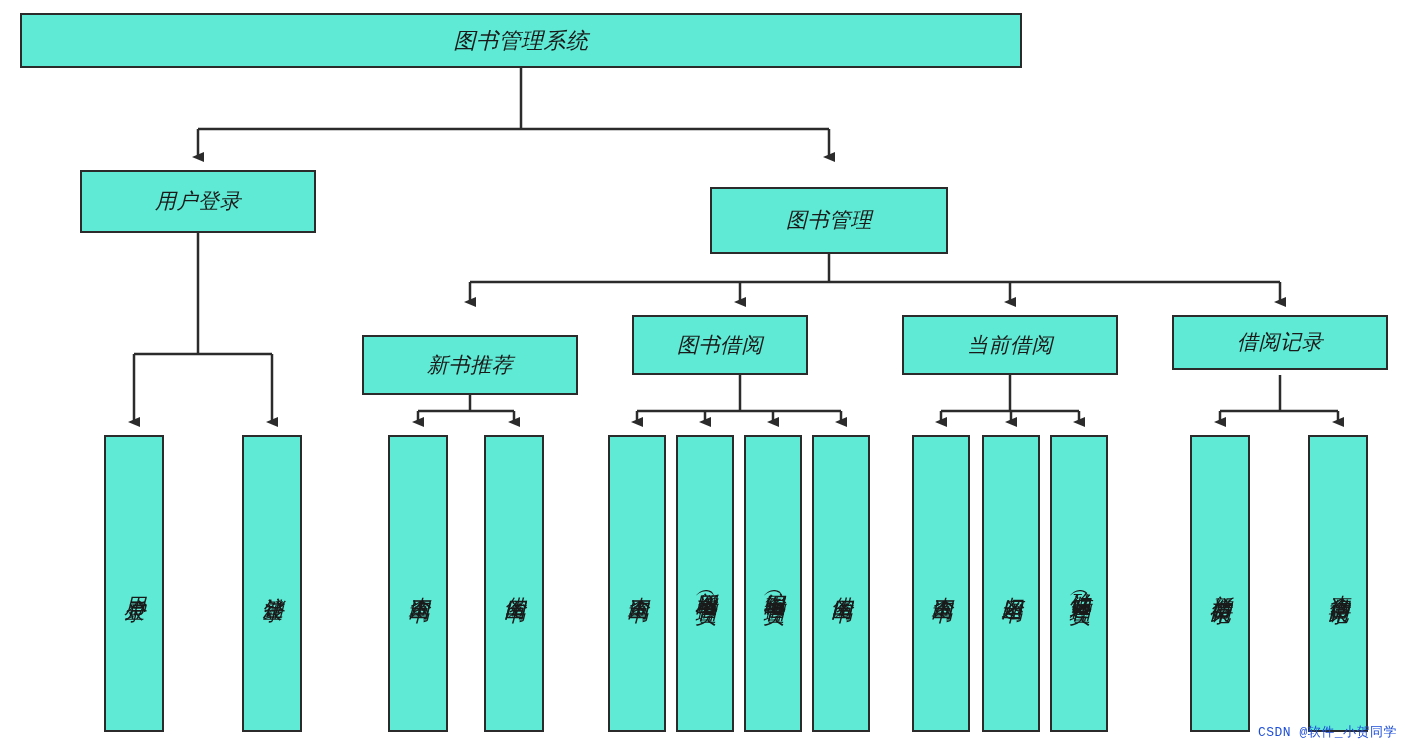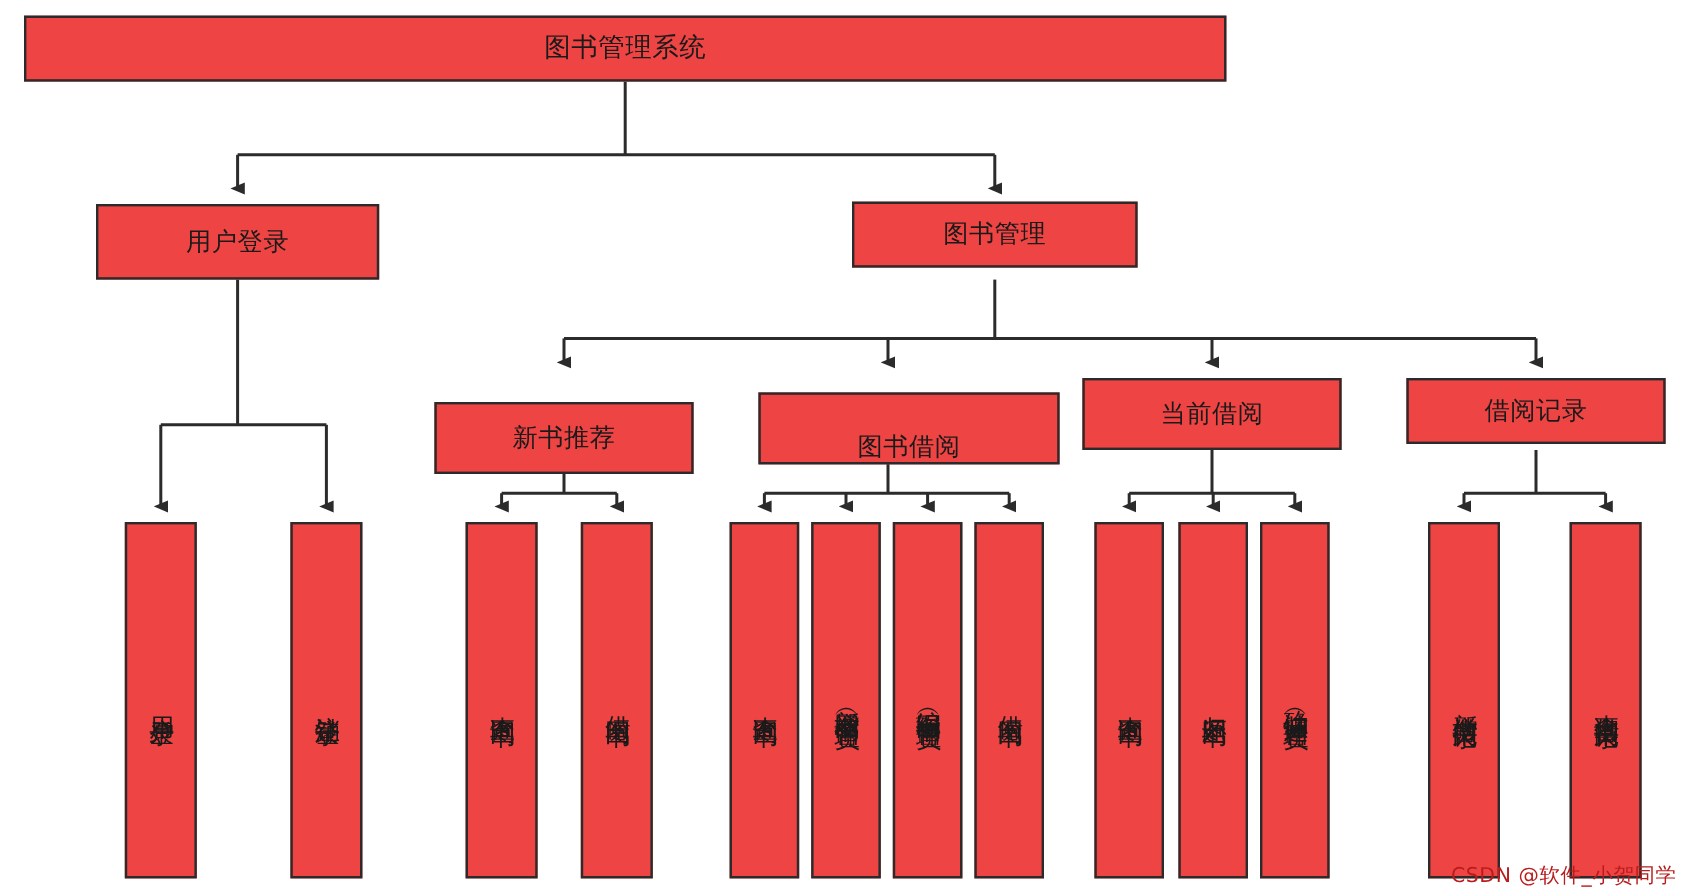--- a/index.html
+++ b/index.html
@@ -22,25 +22,26 @@
     left: 0;
     top: 0;
     width: 1405px;
     height: 747px;
     pointer-events: none;
   }
   .node {
     position: absolute;
     box-sizing: border-box;
     border: 2.5px solid #2b2b2b;
-    background: #ef4444;
+    background: #5eead4;
     display: flex;
     align-items: center;
     justify-content: center;
     color: #1a1a1a;
+    font-style: italic;
   }
   .node-label {
     font-size: 21px;
     line-height: 1.25;
     letter-spacing: 0.5px;
     white-space: nowrap;
   }
   .node.root .node-label { font-size: 22px; }
   .node.leaf {
     align-items: center;
@@ -51,24 +52,25 @@
     text-orientation: upright;
     font-size: 21px;
     line-height: 1.32;
     letter-spacing: 2px;
     white-space: nowrap;
   }
   .watermark {
     position: absolute;
     right: 8px;
     bottom: 6px;
-    font-size: 17px;
-    color: #b91c1c;
+    font-size: 13px;
+    color: #1d4ed8;
     letter-spacing: 0.5px;
     white-space: nowrap;
+    font-family: Liberation Mono, monospace;
   }
 </style>
 </head>
 <body>
 
 <div id="canvas">
   <svg class="edges" viewBox="0 0 1405 747">
     <defs>
       <marker id="arrow" markerWidth="12" markerHeight="12" refX="5" refY="6" orient="auto" markerUnits="userSpaceOnUse">
         <path d="M0,0 L10,0 L5,12 Z" fill="#2b2b2b"></path>
@@ -111,27 +113,27 @@
       </g>
   </svg>
 
   <div id="node-layer">
       <div class="node root " style="left: 20px; top: 13px; width: 1002px; height: 55px;">
         <span class="node-label">图书管理系统</span>
       </div>
       <div class="node " style="left: 80px; top: 170px; width: 236px; height: 63px;">
         <span class="node-label">用户登录</span>
       </div>
-      <div class="node " style="left: 710px; top: 168px; width: 238px; height: 55px;">
+      <div class="node " style="left: 710px; top: 187px; width: 238px; height: 67px;">
         <span class="node-label">图书管理</span>
       </div>
       <div class="node " style="left: 362px; top: 315px; width: 216px; height: 60px; margin-top: 20px;">
         <span class="node-label">新书推荐</span>
       </div>
-      <div class="node " style="left: 632px; top: 327px; width: 251px; height: 60px; align-items: flex-end;">
+      <div class="node " style="left: 632px; top: 315px; width: 176px; height: 60px;">
         <span class="node-label">图书借阅</span>
       </div>
       <div class="node " style="left: 902px; top: 315px; width: 216px; height: 60px;">
         <span class="node-label">当前借阅</span>
       </div>
       <div class="node " style="left: 1172px; top: 315px; width: 216px; height: 55px;">
         <span class="node-label">借阅记录</span>
       </div>
       <div class="node leaf" style="left: 104px; top: 435px; width: 60px; height: 297px;">
         <span class="node-label">用户登录</span>

